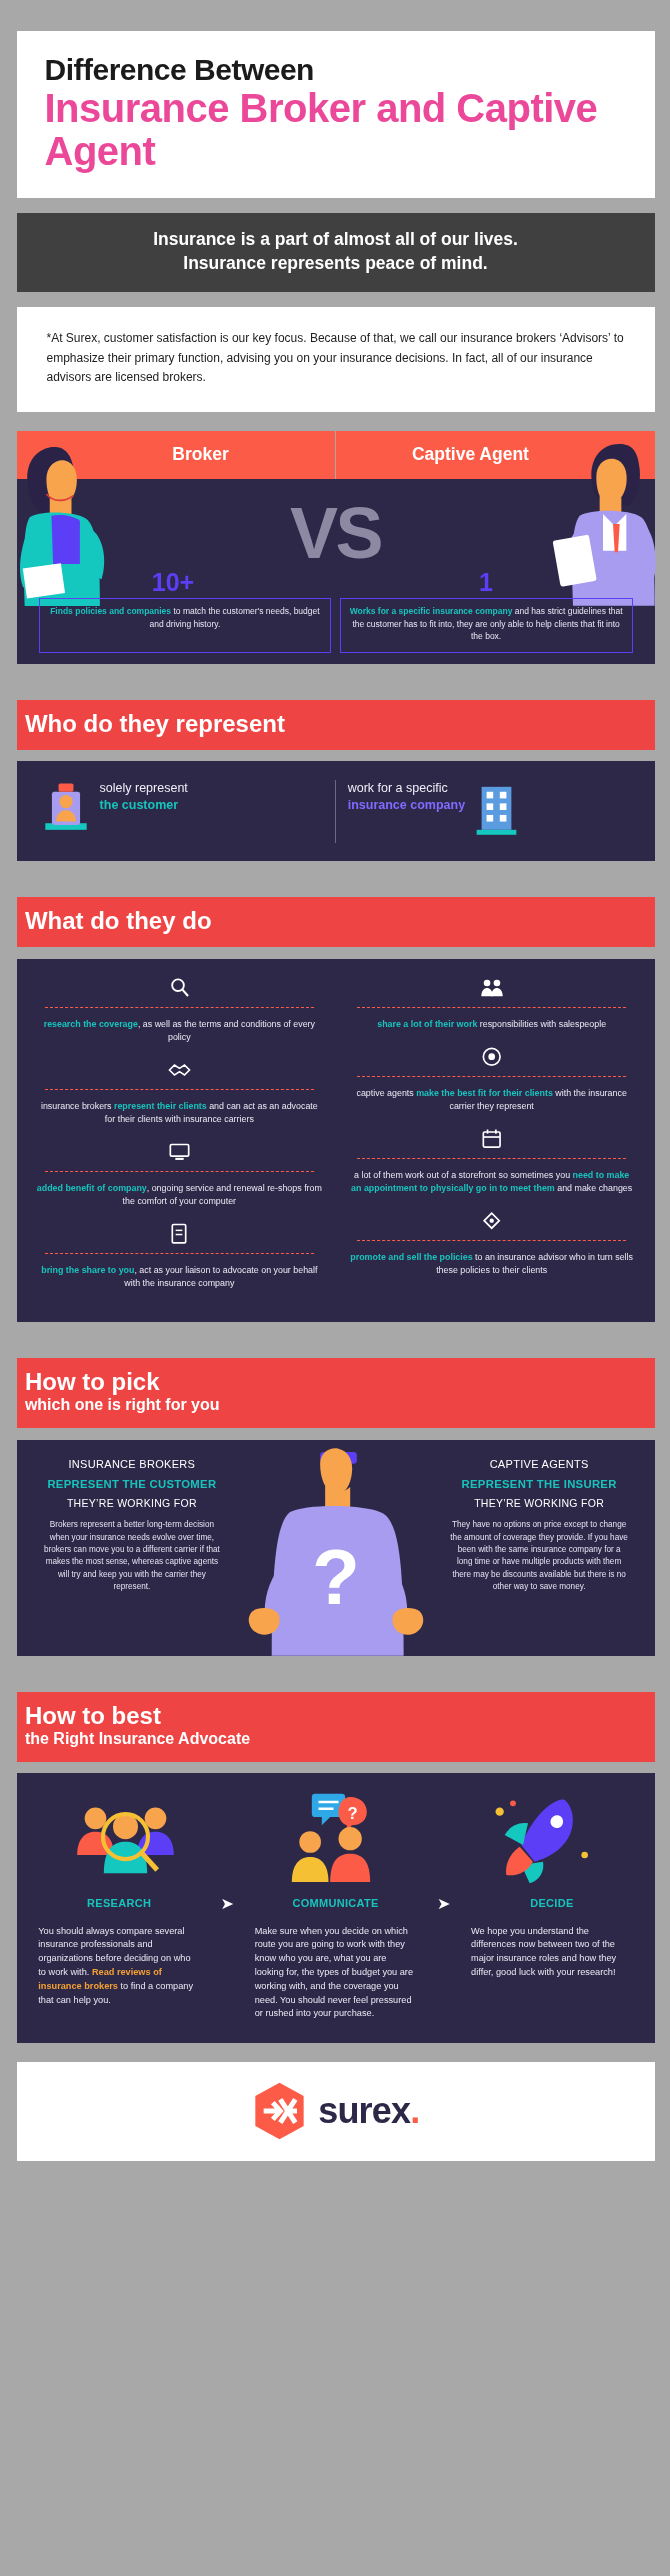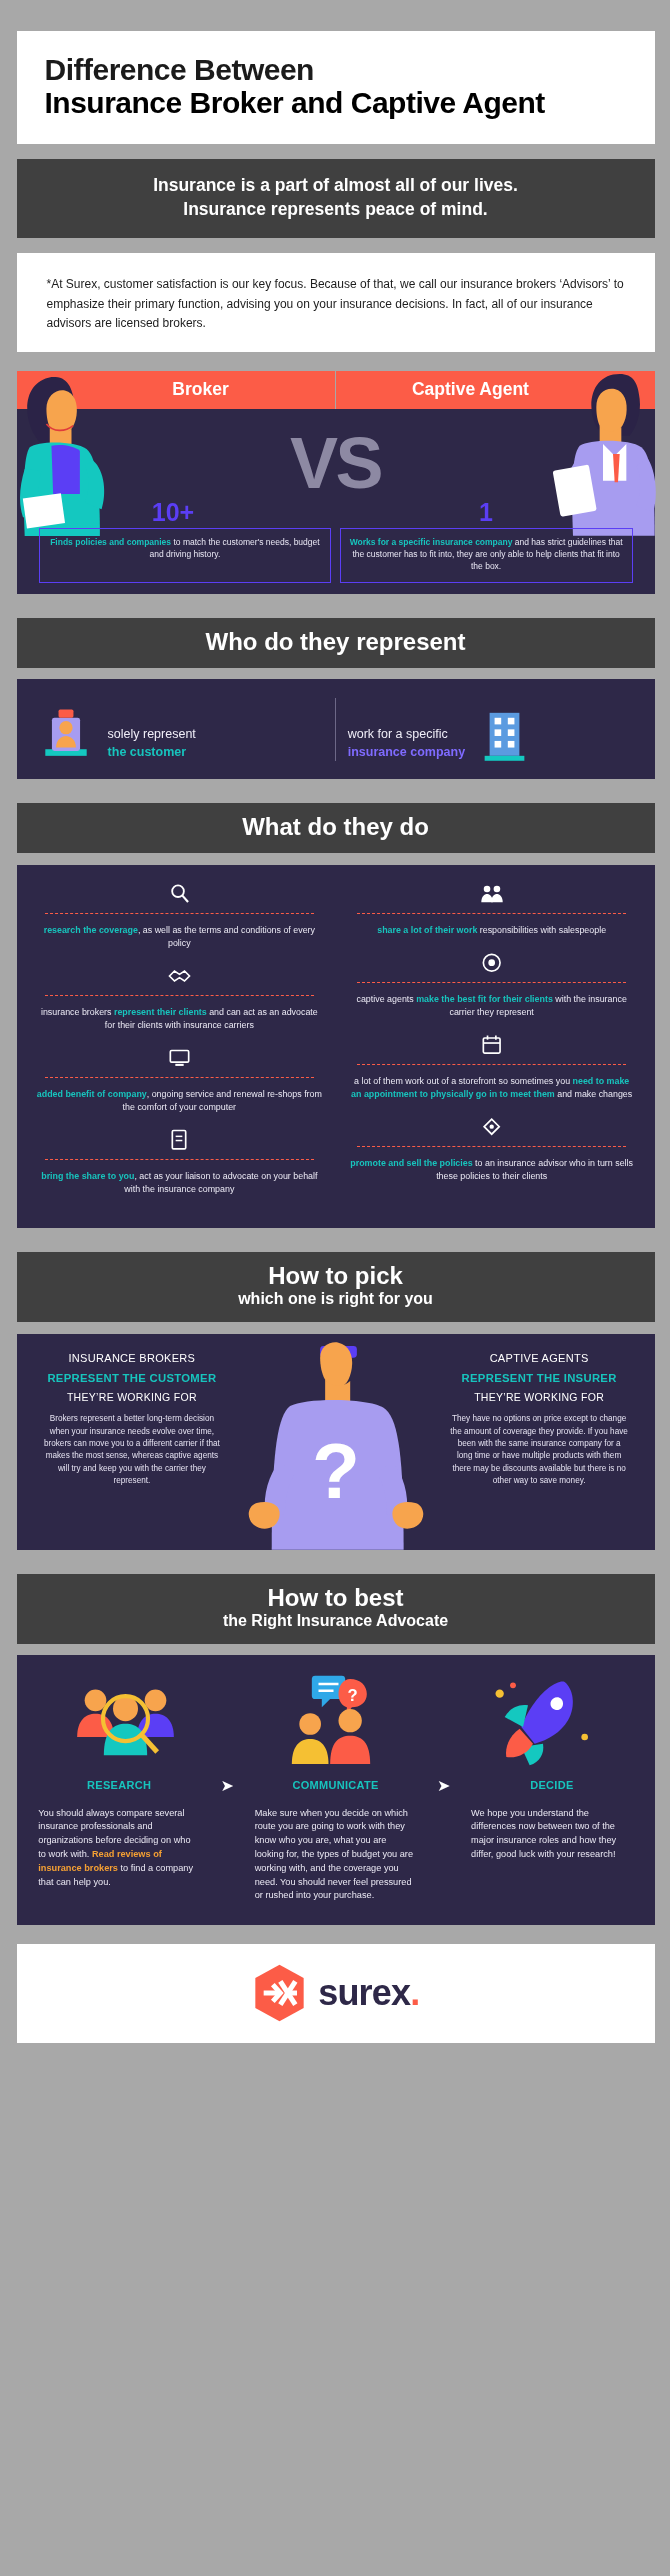--- a/index.html
+++ b/index.html
@@ -20,48 +20,48 @@
   .title-card {
     background: #ffffff;
     padding: 23.4px 28px 25px 28px;
     margin-top: 31px;
   }
   .title-l1 {
     font-size: 30px; font-weight: bold; color: #1b1b1b;
     letter-spacing: -0.5px; line-height: 1.08;
   }
   .title-l2 {
-    font-size: 30px; font-weight: bold; color: #000000;
+    font-size: 40px; font-weight: bold; color: #ec4899;
     letter-spacing: -0.5px; line-height: 1.08;
   }
 
   
   .subhead {
     background: #404040;
     color: #ffffff;
     text-align: center;
     font-size: 17.5px; font-weight: bold;
     line-height: 1.35;
     padding: 15px 16.7px 16.7px 16.7px;
     margin-top: 15px;
   }
 
   
   .intro {
     background: #ffffff;
     color: #1d1d1d;
     font-size: 12px;
     line-height: 1.62;
-    padding: 22px 30px 19px 30px;
+    padding: 22px 30px 25px 30px;
     margin-top: 15px;
   }
 
   
   .vs-wrap { margin-top: 18.4px; position: relative; }
-  .vs-headrow { display: flex; height: 38px; }
+  .vs-headrow { display: flex; height: 48px; }
   .vs-head {
     flex: 1; background: #fc5c47; color: #fff;
     font-size: 17.5px; font-weight: bold;
     display: flex; align-items: center; justify-content: center;
   }
   .vs-head.left { padding-left: 50px; }
   .vs-head.right { padding-right: 50px; }
   .vs-gap { width: 1.7px; background: #a8a8a8; }
 
   .vs-body {
@@ -96,34 +96,34 @@
     color: #e9e7f4; text-align: center;
     min-height: 55px;
   }
   .vs-box b { color: #17c4bd; }
 
   
   .person { position: absolute; }
 
   
   .sec-head {
-    background: #404040; color: #ffffff;
-    text-align: center; margin-top: 24px;
+    background: #ef4444; color: #ffffff;
+    margin-top: 36px;
     padding: 11px 8.4px 12.5px 8.4px;
   }
   .sec-head .big { font-size: 24px; font-weight: bold; line-height: 1.1; }
   .sec-head .small { font-size: 16px; font-weight: bold; line-height: 1.25; }
 
   
   .rep-panel {
     background: #2e2848; margin-top: 11.7px;
     display: flex; padding: 18.4px 13.4px; min-height: 100px;
   }
   .rep-col {
-    flex: 1; display: flex; align-items: flex-end; gap: 18px;
+    flex: 1; display: flex; align-items: flex-start; gap: 10px;
     padding: 0 11.7px;
   }
   .rep-col.divider { border-left: 0.8px solid #6d6887; }
   .rep-text { font-size: 12.5px; color: #f0eef8; line-height: 1.4; }
   .rep-text b { color: #17c4bd; display: block; }
   .rep-text b.blue { color: #7f6bff; }
 
   
   .do-panel { background: #2e2848; margin-top: 11.7px; padding: 15px 6.7px 20px 6.7px; }
   .do-cols { display: flex; }

